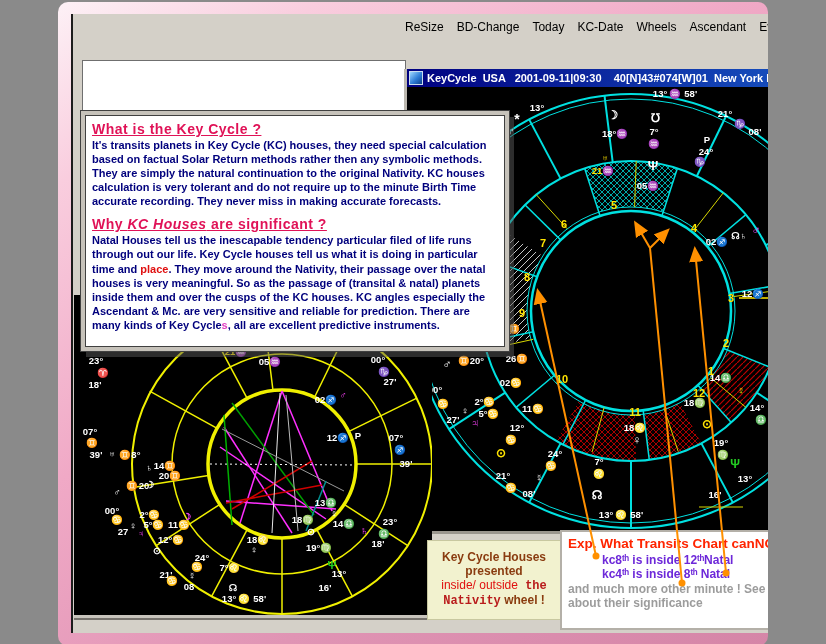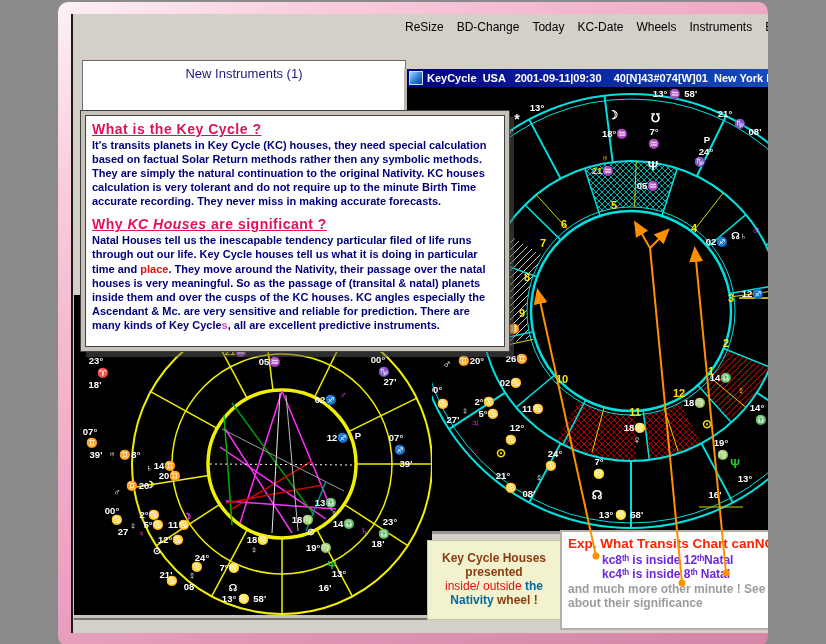--- a/index.html
+++ b/index.html
@@ -54,21 +54,21 @@
     padding:2px 8px 6px 6px;}
   .infobox h1{margin:3px 0 1px;font-size:14px;color:#e01257;text-decoration:underline;letter-spacing:.5px;}
   .infobox p{margin:0 0 8px;font-size:11px;font-weight:bold;color:#00007d;line-height:1.28;}
   .hl-red{color:#e01010;} .hl-mag{color:#e040c0;}
   .it{font-style:italic;}
 
   
   .kc-box{position:absolute;left:354px;top:526px;width:132px;height:78px;background:#f2f2cf;z-index:3;
     border:1px solid #c8c8a0;text-align:center;font-weight:bold;font-size:12px;line-height:1.15;
     display:flex;flex-direction:column;justify-content:center;color:#8a3c10;}
-  .kc-red{color:#e01010;font-weight:normal;} .kc-dark{color:#0369a1;}
+  .kc-red{color:#e01010;font-weight:normal;} .kc-dark{color:#b91c1c;font-family:Liberation Mono, monospace;}
 
   
   .exp-box{position:absolute;left:487px;top:516px;width:294px;height:100px;background:#fff;z-index:3;
     border:2px solid #b4b0a8;padding:4px 6px;box-sizing:border-box;}
   .exp-title{color:#ff2400;font-weight:bold;font-size:13.5px;margin:0 0 2px;}
   .exp-line{color:#6d28d9;font-weight:bold;font-size:12px;margin-left:34px;line-height:1.2;}
   .exp-footer{color:#9c9c9c;font-weight:bold;font-size:12px;line-height:1.15;margin-top:1px;}
 
   .overlay{position:absolute;left:0;top:0;width:826px;height:644px;z-index:6;pointer-events:none;}
 </style>
@@ -78,28 +78,27 @@
 <div class="stage">
   <div class="content">
 
     <div class="menubar">
       <div class="menurow" id="menu-row-1">
           <span class="mi">ReSize</span>
           <span class="mi">BD-Change</span>
           <span class="mi">Today</span>
           <span class="mi">KC-Date</span>
           <span class="mi">Wheels</span>
-          <span class="mi">Instruments</span>
+          <span class="mi">Ascendant</span>
           <span class="mi">Events</span>
           <span class="mi">KC-City</span>
         </div>
     </div>
 
     <div class="panel-left">
-      <div class="panel-sub">New Instruments (1)</div>
     </div>
 
     <div class="kc-window">
       <div class="titlebar">
         <span class="win-icon"></span>
         <span class="title-text">KeyCycle  USA   2001-09-11|09:30    40[N]43#074[W]01  New York NY  KC-Inside-...</span>
         <span class="win-controls">
           <span class="win-btn">_</span>
           <span class="win-btn">□</span>
           <span class="win-btn">x</span>
@@ -261,21 +260,21 @@
             <span class="hn" style="left: 319px; top: 256px;">2</span>
             <span class="hn" style="left: 324px; top: 211px;">3</span>
             <span class="hn" style="left: 287px; top: 141px;">4</span>
             <span class="hn" style="left: 207px; top: 118px;">5</span>
             <span class="hn" style="left: 157px; top: 137px;">6</span>
             <span class="hn" style="left: 136px; top: 156px;">7</span>
             <span class="hn" style="left: 120px; top: 190px;">8</span>
             <span class="hn" style="left: 115px; top: 226px;">9</span>
             <span class="hn" style="left: 155px; top: 292px;">10</span>
             <span class="hn" style="left: 228px; top: 325px;">11</span>
-            <span class="hn" style="left: 272px; top: 306px;">12</span>
+            <span class="hn" style="left: 292px; top: 306px;">12</span>
           </div>
       </div>
     </div>
 
     <div class="natal-panel" id="left-chart">
       <svg width="358" height="320" viewBox="0 0 358 320">
 
         <circle cx="208" cy="169" r="150" fill="none" stroke="#f0f000" stroke-width="2"></circle>
         <circle cx="208" cy="169" r="110" fill="none" stroke="#f0f000" stroke-width="1.5"></circle>
         <circle cx="208" cy="169" r="74" fill="none" stroke="#f0f000" stroke-width="3.5"></circle>

